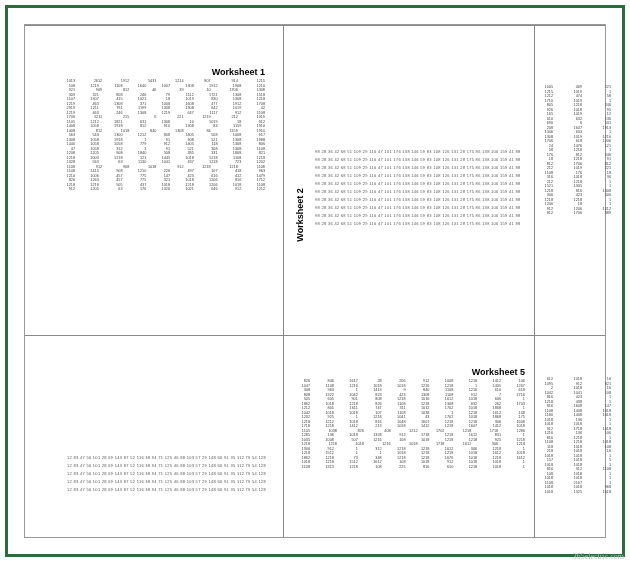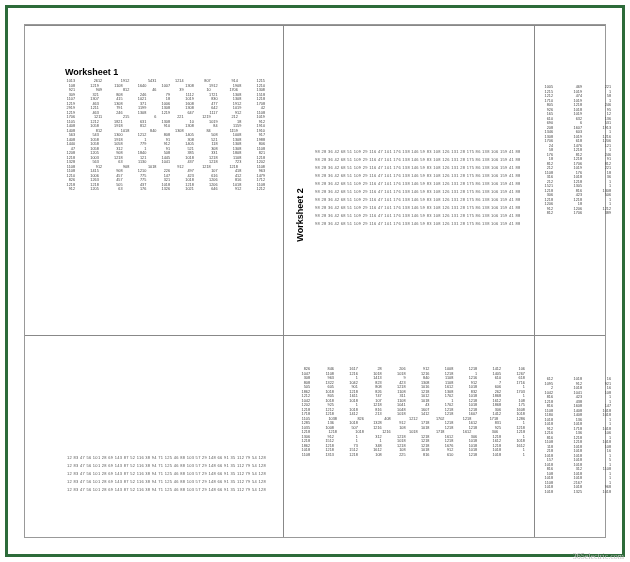--- a/index.html
+++ b/index.html
@@ -2,21 +2,21 @@
 <html><head>
 <meta charset="utf-8">
 <style>
 *{margin:0;padding:0;box-sizing:border-box}
 body{width:630px;height:562px;background:#fff;font-family:Arial,sans-serif;position:relative}
 .frame{position:absolute;top:5px;left:5px;right:5px;bottom:5px;border:3px solid #2d6b3a}
 .inner{position:absolute;top:16px;left:16px;right:16px;bottom:16px;background:#fff;border:1px solid #999}
 .hline{position:absolute;left:0;right:0;height:1px;background:#888}
 .vline{position:absolute;top:0;bottom:0;width:1px;background:#888}
 .panel{position:absolute;overflow:hidden}
-.title{font-weight:bold;font-size:9px;text-align:left;margin-bottom:2px}
+.title{font-weight:bold;font-size:9px;text-align:right;margin-bottom:2px}
 .vtitle{position:absolute;font-weight:bold;font-size:9px;transform:rotate(-90deg);transform-origin:center;white-space:nowrap}
 .grid{display:flex;flex-direction:column;gap:0}
 .row{display:flex;gap:2px;font-size:3.8px;line-height:4.5px;color:#444;white-space:nowrap;justify-content:space-between}
 .row span{min-width:10px;text-align:right;font-family:Arial,sans-serif}
 .hrows{display:flex;flex-direction:column;gap:3px}
 .hrow{font-size:4px;line-height:5px;color:#555;letter-spacing:0.3px;white-space:nowrap}
 .watermark{position:absolute;bottom:1px;right:6px;font-size:8px;color:#bbb;font-family:Liberation Serif, serif}
 </style>
 </head>
 <body>
@@ -474,20 +474,21 @@
       <div class="hrows" id="h-ws4">
           <div class="hrow">12 83 47 56 101 28 69 143 87 52 116 38 94 71 125 46 88 103 57 29 148 66 91 35 112 79 54 128</div>
           <div class="hrow">12 83 47 56 101 28 69 143 87 52 116 38 94 71 125 46 88 103 57 29 148 66 91 35 112 79 54 128</div>
           <div class="hrow">12 83 47 56 101 28 69 143 87 52 116 38 94 71 125 46 88 103 57 29 148 66 91 35 112 79 54 128</div>
           <div class="hrow">12 83 47 56 101 28 69 143 87 52 116 38 94 71 125 46 88 103 57 29 148 66 91 35 112 79 54 128</div>
           <div class="hrow">12 83 47 56 101 28 69 143 87 52 116 38 94 71 125 46 88 103 57 29 148 66 91 35 112 79 54 128</div>
         </div>
     </div>
 
     <div class="panel" style="left:275px;top:342px;width:225px">
+      <div class="title">Worksheet 5</div>
       <div class="grid" id="g-ws5">
           <div class="row">
             <span>826</span>
             <span>846</span>
             <span>1617</span>
             <span>28</span>
             <span>206</span>
             <span>912</span>
             <span>1008</span>
             <span>1218</span>

